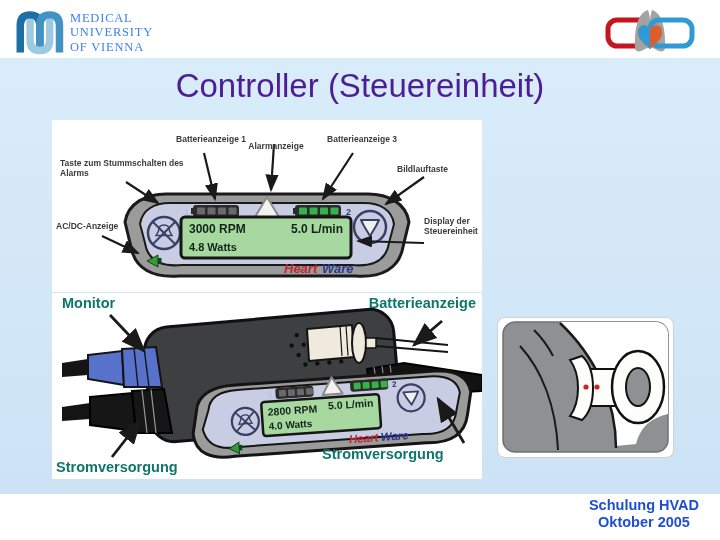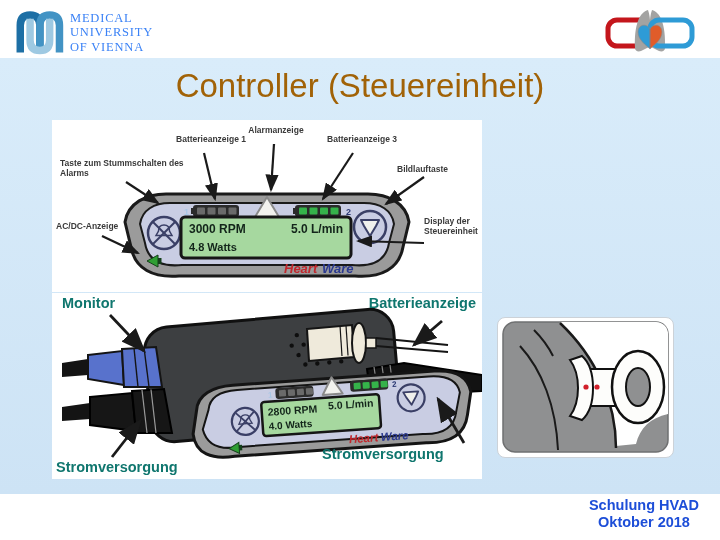--- a/index.html
+++ b/index.html
@@ -15,21 +15,21 @@
   .uni-logo{position:absolute;left:10px;top:4px;}
   .uni-text{
     position:absolute;left:70px;top:11px;
     font-family:"Liberation Serif",serif;color:#3b82f6;
     font-size:12.5px;line-height:1.14;letter-spacing:0.8px;
   }
   .prog-logo{position:absolute;right:24px;top:4px;}
   
   .title{
     position:absolute;left:0;top:67px;width:720px;margin:0;
-    text-align:center;font-size:33px;font-weight:400;color:#a16207;
+    text-align:center;font-size:33px;font-weight:400;color:#4c1d95;
   }
   
   .panel{position:absolute;background:#ffffff;}
   .panel-top{left:52px;top:120px;width:430px;height:172px;}
   .panel-bottom{left:52px;top:293px;width:430px;height:186px;}
   .panel svg{position:absolute;left:0;top:0;}
   .inset{
     position:absolute;left:497px;top:317px;width:177px;height:141px;
     background:#fff;border:1px solid #ccd2d8;border-radius:8px;box-sizing:border-box;
   }
@@ -141,21 +141,21 @@
 
       <line x1="152" y1="33" x2="163" y2="79" stroke="#1a1a1a" stroke-width="2.2" marker-end="url(#ah1)"></line>
       <line x1="222" y1="24" x2="219" y2="70" stroke="#1a1a1a" stroke-width="2.2" marker-end="url(#ah1)"></line>
       <line x1="301" y1="33" x2="271" y2="79" stroke="#1a1a1a" stroke-width="2.2" marker-end="url(#ah1)"></line>
       <line x1="74" y1="62" x2="106" y2="83" stroke="#1a1a1a" stroke-width="2.2" marker-end="url(#ah1)"></line>
       <line x1="372" y1="57" x2="334" y2="84" stroke="#1a1a1a" stroke-width="2.2" marker-end="url(#ah1)"></line>
       <line x1="50" y1="116" x2="86" y2="133" stroke="#1a1a1a" stroke-width="2.2" marker-end="url(#ah1)"></line>
       <line x1="372" y1="123" x2="306" y2="121" stroke="#1a1a1a" stroke-width="2" marker-end="url(#ah1)"></line>
     </svg>
     <div class="lbl lbl-s ta-c" style="left:100px;top:14px;width:118px;">Batterieanzeige 1</div>
-    <div class="lbl lbl-s ta-c" style="left:176px;top:5px;width:96px;">Alarmanzeige</div>
+    <div class="lbl lbl-s ta-c" style="left:176px;top:21px;width:96px;">Alarmanzeige</div>
     <div class="lbl lbl-s ta-c" style="left:250px;top:14px;width:120px;">Batterieanzeige 3</div>
     <div class="lbl lbl-s" style="left:8px;top:38px;width:126px;">Taste zum Stummschalten des Alarms</div>
     <div class="lbl lbl-s" style="left:338px;top:44px;width:90px;padding-left:7px;">Bildlauftaste</div>
     <div class="lbl lbl-s" style="left:4px;top:101px;width:94px;">AC/DC-Anzeige</div>
     <div class="lbl lbl-s" style="left:372px;top:96px;width:60px;">Display der Steuereinheit</div>
   </div>
 
   <div class="panel panel-bottom">
     <svg width="430" height="186" viewBox="0 0 430 186">
       <defs>
@@ -298,15 +298,15 @@
         <ellipse cx="140" cy="69" rx="26" ry="36" fill="#fdfdfb" stroke="#111" stroke-width="2.5"></ellipse>
         <ellipse cx="140" cy="69" rx="12" ry="19" fill="#8f9091" stroke="#111" stroke-width="2"></ellipse>
         <circle cx="88" cy="69" r="2.6" fill="#d1202a"></circle>
         <circle cx="99" cy="69" r="2.6" fill="#d1202a"></circle>
       </g>
     </svg>
   </div>
 
   <div class="footer">
     <div>Schulung HVAD</div>
-    <div>Oktober 2018</div>
+    <div>Oktober 2005</div>
   </div>
 </div>
 
 </body></html>

